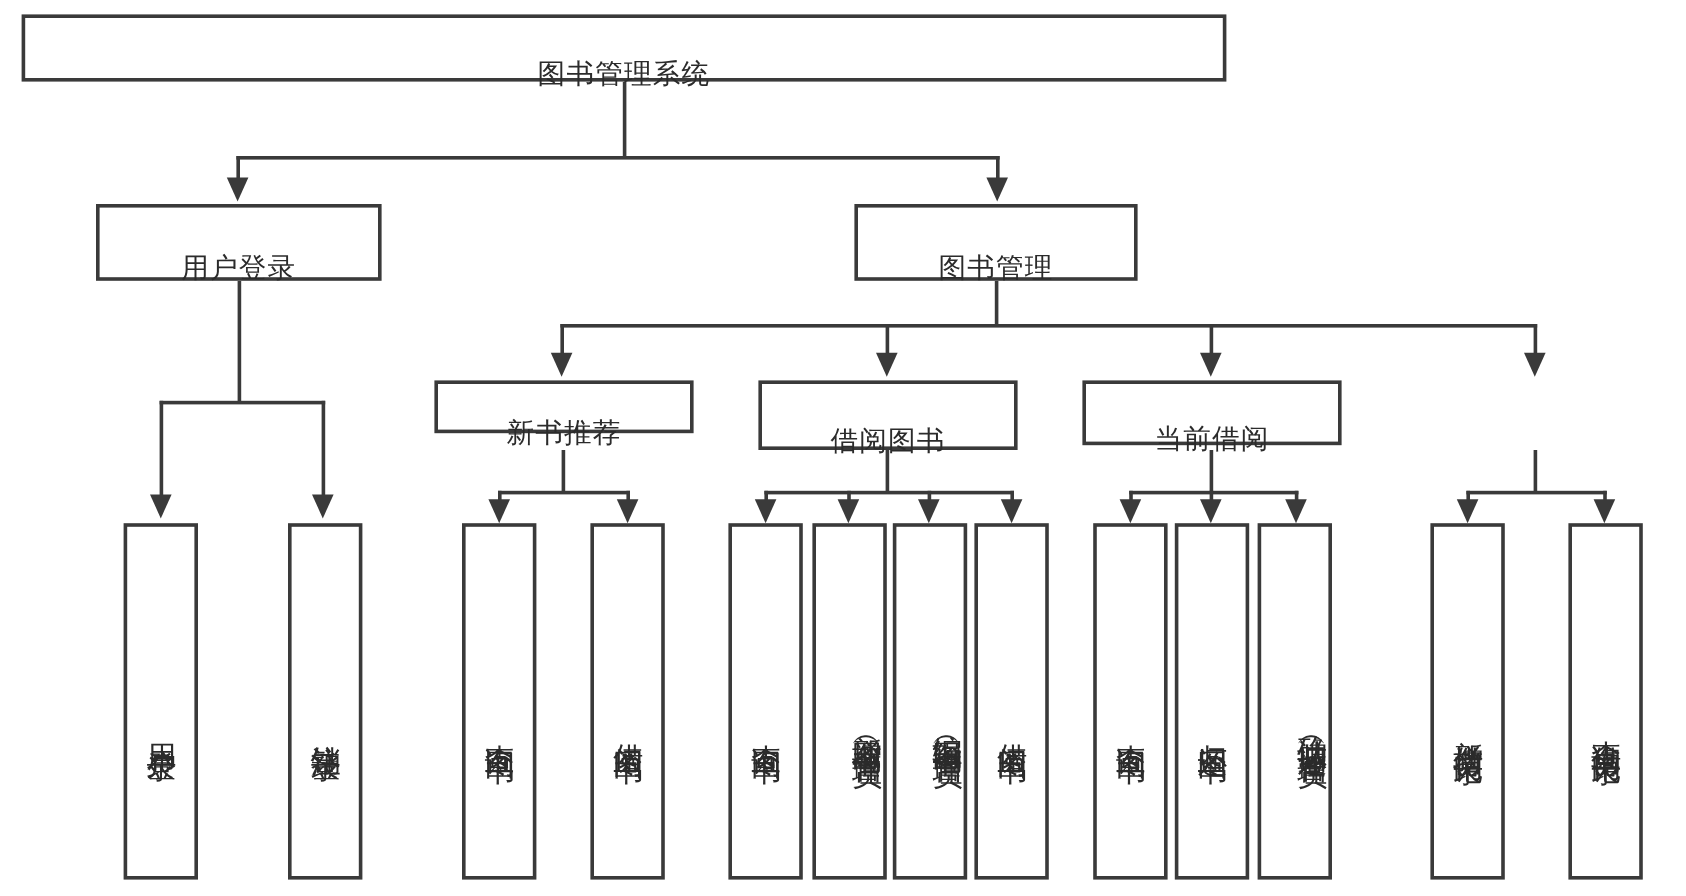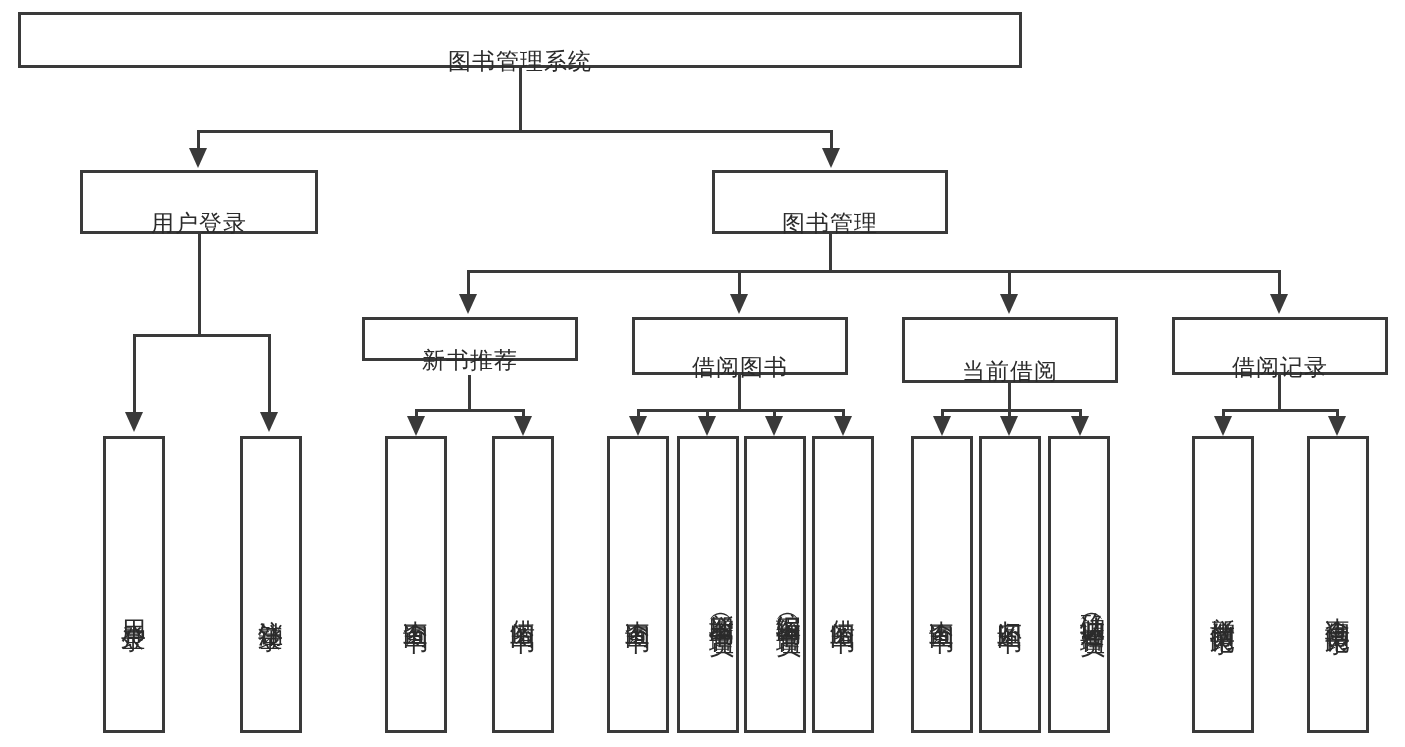--- a/index.html
+++ b/index.html
@@ -123,25 +123,22 @@
   <div class="arrow" style="left:1000px; top:294px;"></div>
   <div class="vline" style="left:1278px; top:270px; height:28px;"></div>
   <div class="arrow" style="left:1270px; top:294px;"></div>
 
   <div class="node h" style="left:362px; top:317px; width:216px; height:44px;">
     <span class="lbl">新书推荐</span>
   </div>
   <div class="node h" style="left:632px; top:317px; width:216px; height:58px;">
     <span class="lbl">借阅图书</span>
   </div>
-  <div class="node h" style="left:902px; top:317px; width:216px; height:66px;">
+  <div class="node h" style="left:902px; top:317px; width:216px; height:54px;">
     <span class="lbl">当前借阅</span>
-  </div>
-  <div class="node h" style="left:1172px; top:317px; width:216px; height:58px;">
-    <span class="lbl">借阅记录</span>
   </div>
 
   <div class="vline" style="left:468px; top:375px; height:36px;"></div>
   <div class="hline" style="left:415px; top:409px; width:110px;"></div>
   <div class="vline" style="left:415px; top:409px; height:14px;"></div>
   <div class="arrow" style="left:407px; top:416px;"></div>
   <div class="vline" style="left:522px; top:409px; height:14px;"></div>
   <div class="arrow" style="left:514px; top:416px;"></div>
 
   <div class="vline" style="left:738px; top:375px; height:36px;"></div>

